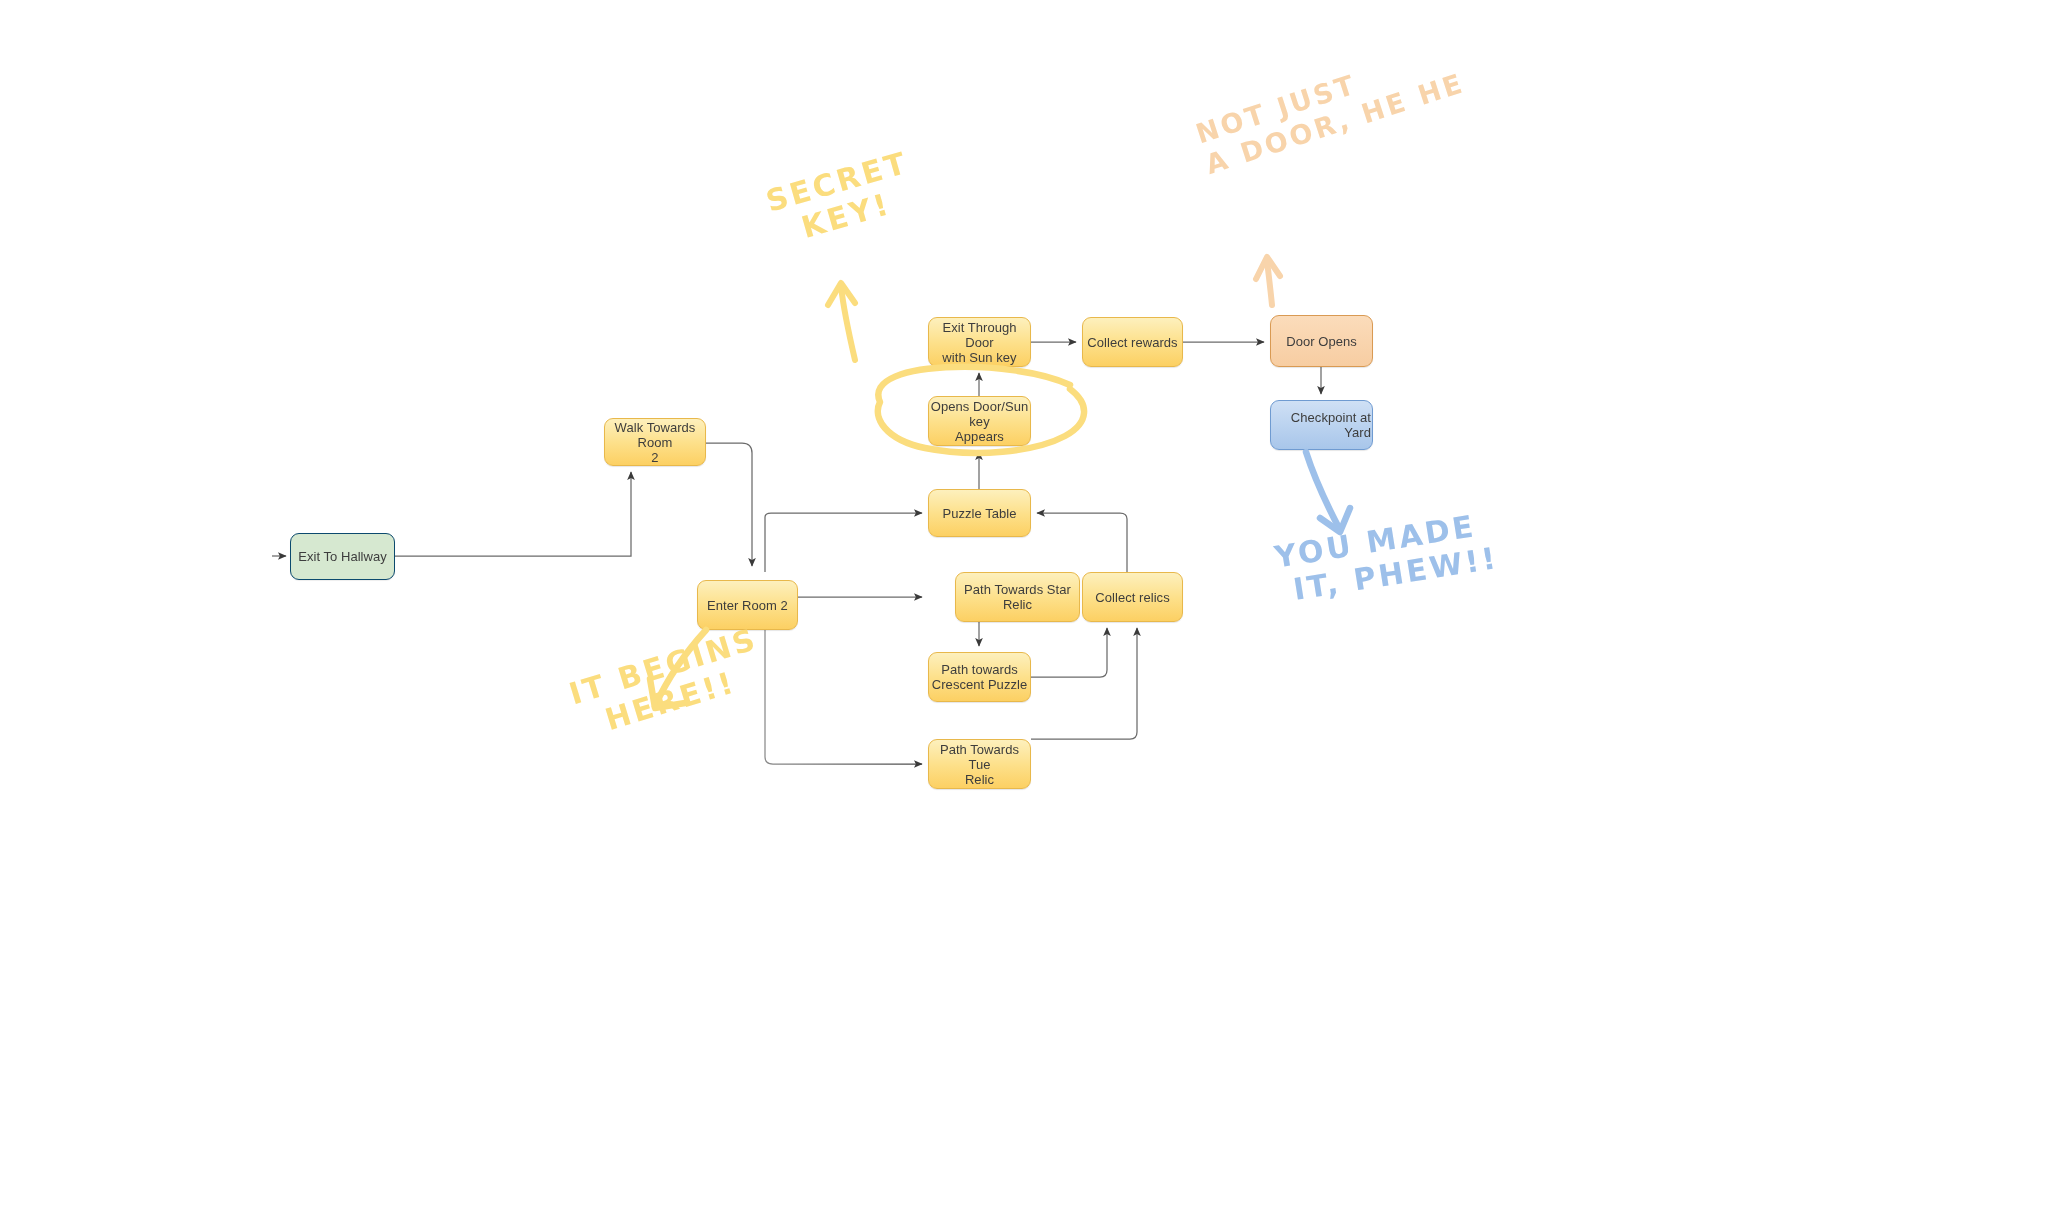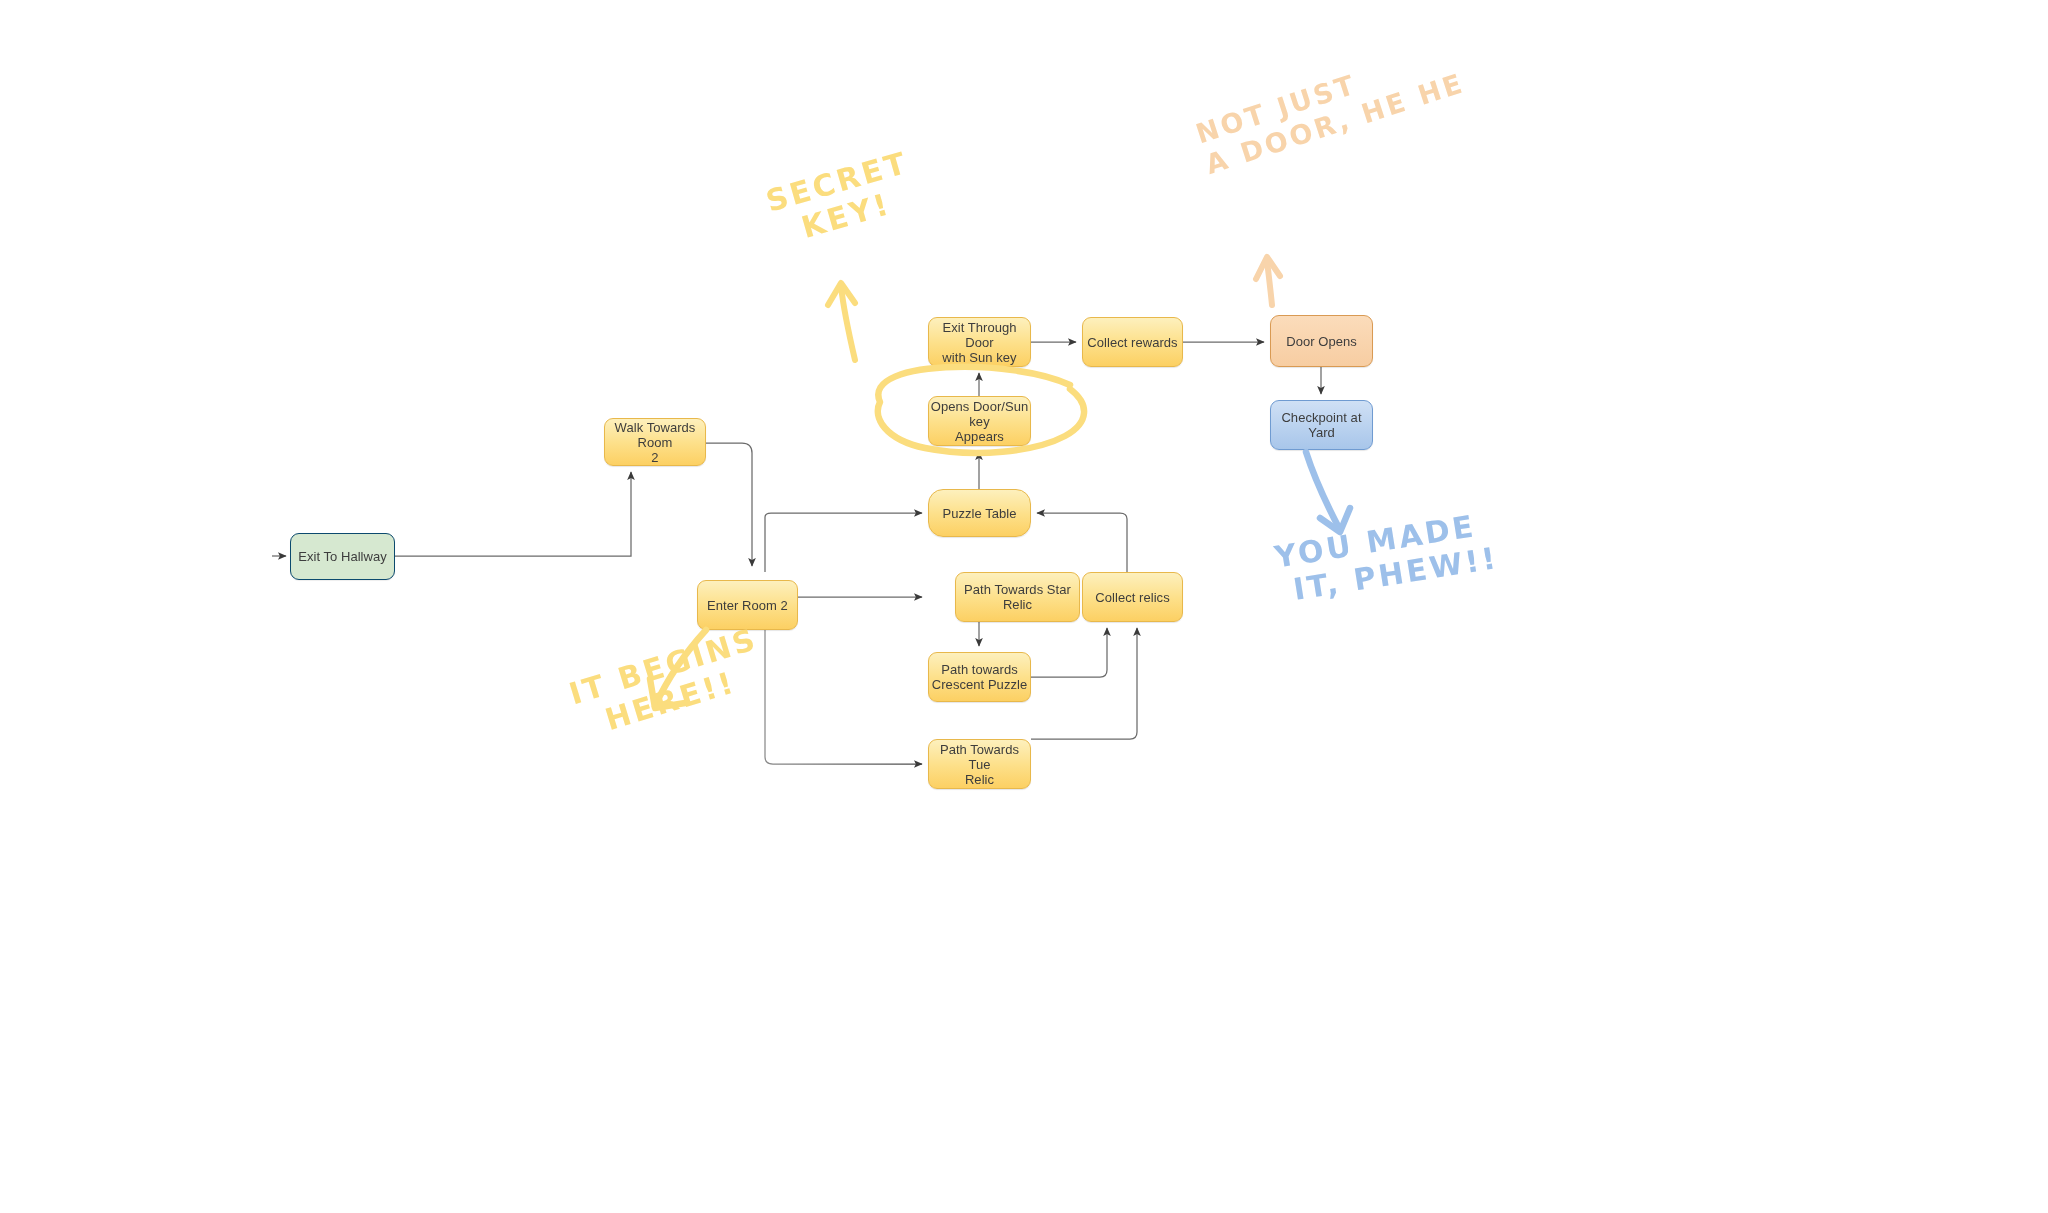--- a/index.html
+++ b/index.html
@@ -58,20 +58,21 @@
   }
   .node.peach {
     background: linear-gradient(180deg, #fbdcbb 0%, #f7cda2 100%);
     border: 1px solid #d99a53;
     box-shadow: 0 1px 1px rgba(0,0,0,0.10);
   }
   .node.blue {
     background: linear-gradient(180deg, #cfe0f5 0%, #a8c6ea 100%);
     border: 1px solid #6f9bd1;
     box-shadow: 0 1px 1px rgba(0,0,0,0.10);
+    text-align: right;
   }
 
   .ink {
     position: absolute;
     font-family: "DejaVu Sans", sans-serif;
     font-weight: 700;
     white-space: pre;
     letter-spacing: 3px;
     line-height: 1.18em;
     user-select: none;
@@ -129,21 +130,21 @@
 
       <path d="M 1321 367 L 1321 394" marker-end="url(#ah)"></path>
     </g>
   </svg>
 
   <div id="node-layer">
     <div class="node green" style="left:290px;  top:533px; width:105px; height:47px;">Exit To Hallway</div>
     <div class="node yellow" style="left:604px;  top:418px; width:102px; height:48px;">Walk Towards Room
 2</div>
     <div class="node yellow" style="left:697px;  top:580px; width:101px; height:50px;">Enter Room 2</div>
-    <div class="node yellow" style="left:928px;  top:489px; width:103px; height:48px;border-radius:15px;">Puzzle Table</div>
+    <div class="node yellow" style="left:928px;  top:489px; width:103px; height:48px;">Puzzle Table</div>
     <div class="node yellow" style="left:928px;  top:396px; width:103px; height:50px;">Opens Door/Sun key
 Appears</div>
     <div class="node yellow" style="left:928px;  top:317px; width:103px; height:50px;">Exit Through Door
 with Sun key</div>
     <div class="node yellow" style="left:1082px; top:317px; width:101px; height:50px;">Collect rewards</div>
     <div class="node peach" style="left:1270px; top:315px; width:103px; height:52px;">Door Opens</div>
     <div class="node blue" style="left:1270px; top:400px; width:103px; height:50px;">Checkpoint at Yard</div>
     <div class="node yellow" style="left:955px;  top:572px; width:125px; height:50px;">Path Towards Star
 Relic</div>
     <div class="node yellow" style="left:1082px; top:572px; width:101px; height:50px;">Collect relics</div>

